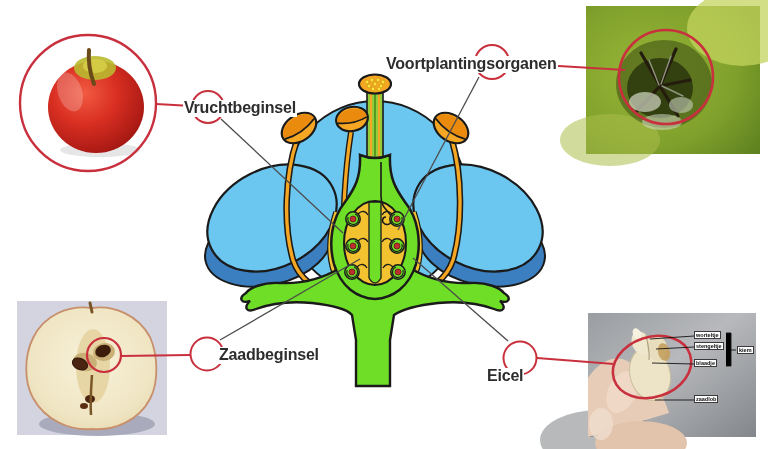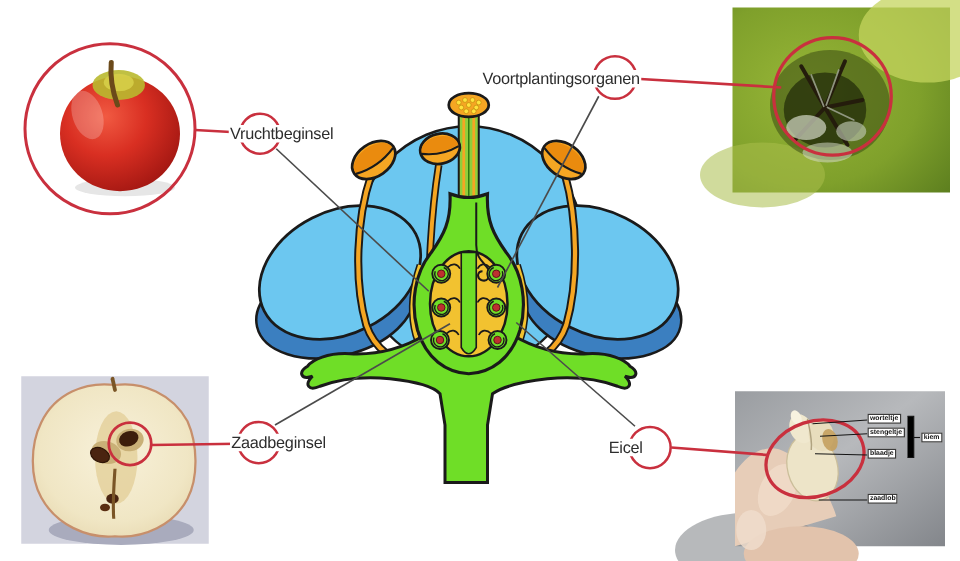--- a/index.html
+++ b/index.html
@@ -1,20 +1,20 @@
 <!DOCTYPE html>
 <html style="--petal-blue: #6cc7f0; --petal-blue-dark: #3b7fc0; --plant-green: #6fde27; --style-green: #8fce3c; --stamen-orange: #f5a623; --stamen-orange-dark: #e8860b; --ovary-yellow: #f2c230; --ovule-red: #be3030; --callout-red: #c9303e; --pointer-gray: #4b4b4b; --outline-dark: #1a1a1a;"><head>
 <meta charset="utf-8">
 <style>
   html,body{margin:0;padding:0;background:#fff;}
   #canvas{position:relative;width:768px;height:449px;background:#fff;overflow:hidden;
           font-family:"Liberation Sans",sans-serif;}
   svg{position:absolute;left:0;top:0;}
-  .callout-label{position:absolute;font-size:13px;line-height:1.05;color:#2d2d2d;
-                 background:#fff;padding:0 1px;white-space:nowrap;letter-spacing:-0.2px;}
+  .callout-label{position:absolute;font-size:16px;line-height:1.05;color:#2d2d2d;
+                 background:#fff;padding:0 1px;white-space:nowrap;letter-spacing:-0.2px;font-weight:bold;}
   .mini-label{position:absolute;font-size:5.5px;font-weight:bold;line-height:1.15;color:#101010;
               background:#fff;border:0.5px solid #3a3a3a;padding:0 1px;white-space:nowrap;}
 </style>
 </head>
 <body>
 
 <div id="canvas">
 
 <svg width="768" height="449" viewBox="0 0 768 449">
   <defs>
@@ -220,22 +220,22 @@
     <line x1="537" y1="358" x2="614" y2="364" stroke-width="2.2"></line>
     <circle cx="208" cy="107" r="16" stroke-width="2"></circle>
     <circle cx="492" cy="62" r="17" stroke-width="2"></circle>
     <circle cx="207" cy="354" r="16.5" stroke-width="2"></circle>
     <circle cx="520" cy="358" r="16.5" stroke-width="2"></circle>
   </g>
 </svg>
 
 <span class="callout-label" style="left:183px;top:100px;">Vruchtbeginsel</span>
 <span class="callout-label" style="left:385px;top:56px;">Voortplantingsorganen</span>
-<span class="callout-label" style="left:184px;top:347px;text-align:right;">Zaadbeginsel</span>
-<span class="callout-label" style="left:486px;top:351px;">Eicel</span>
+<span class="callout-label" style="left:218px;top:347px;text-align:right;">Zaadbeginsel</span>
+<span class="callout-label" style="left:486px;top:368px;">Eicel</span>
 
 <span class="mini-label" style="left:694px;top:331px;">worteltje</span>
 <span class="mini-label" style="left:694px;top:342px;">stengeltje</span>
 <span class="mini-label" style="left:694px;top:359px;">blaadje</span>
 <span class="mini-label" style="left:737px;top:346px;">kiem</span>
 <span class="mini-label" style="left:694px;top:395px;">zaadlob</span>
 
 </div>
 
 </body></html>

